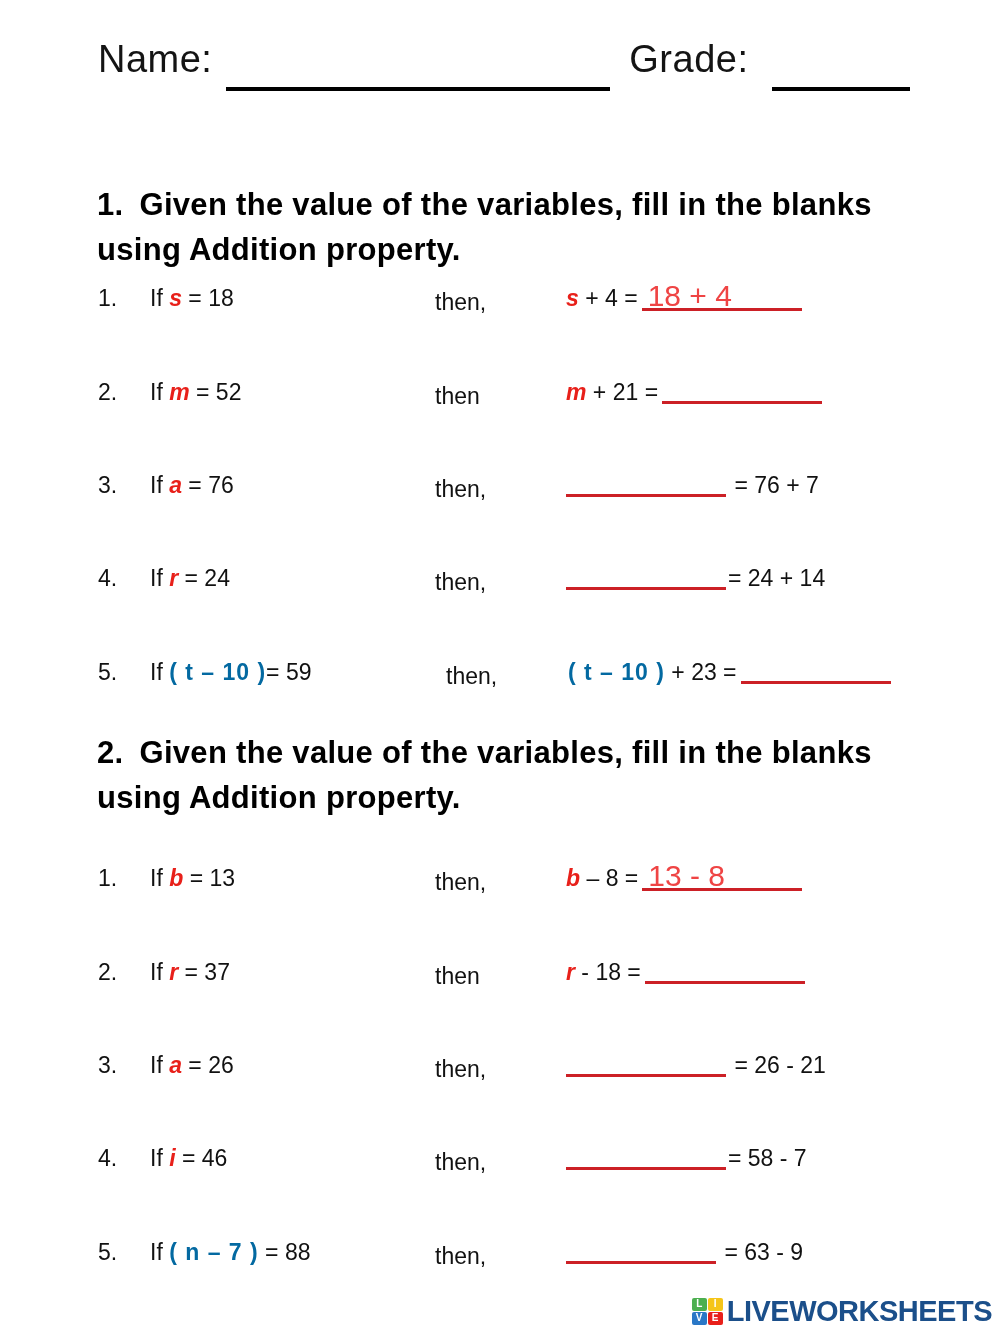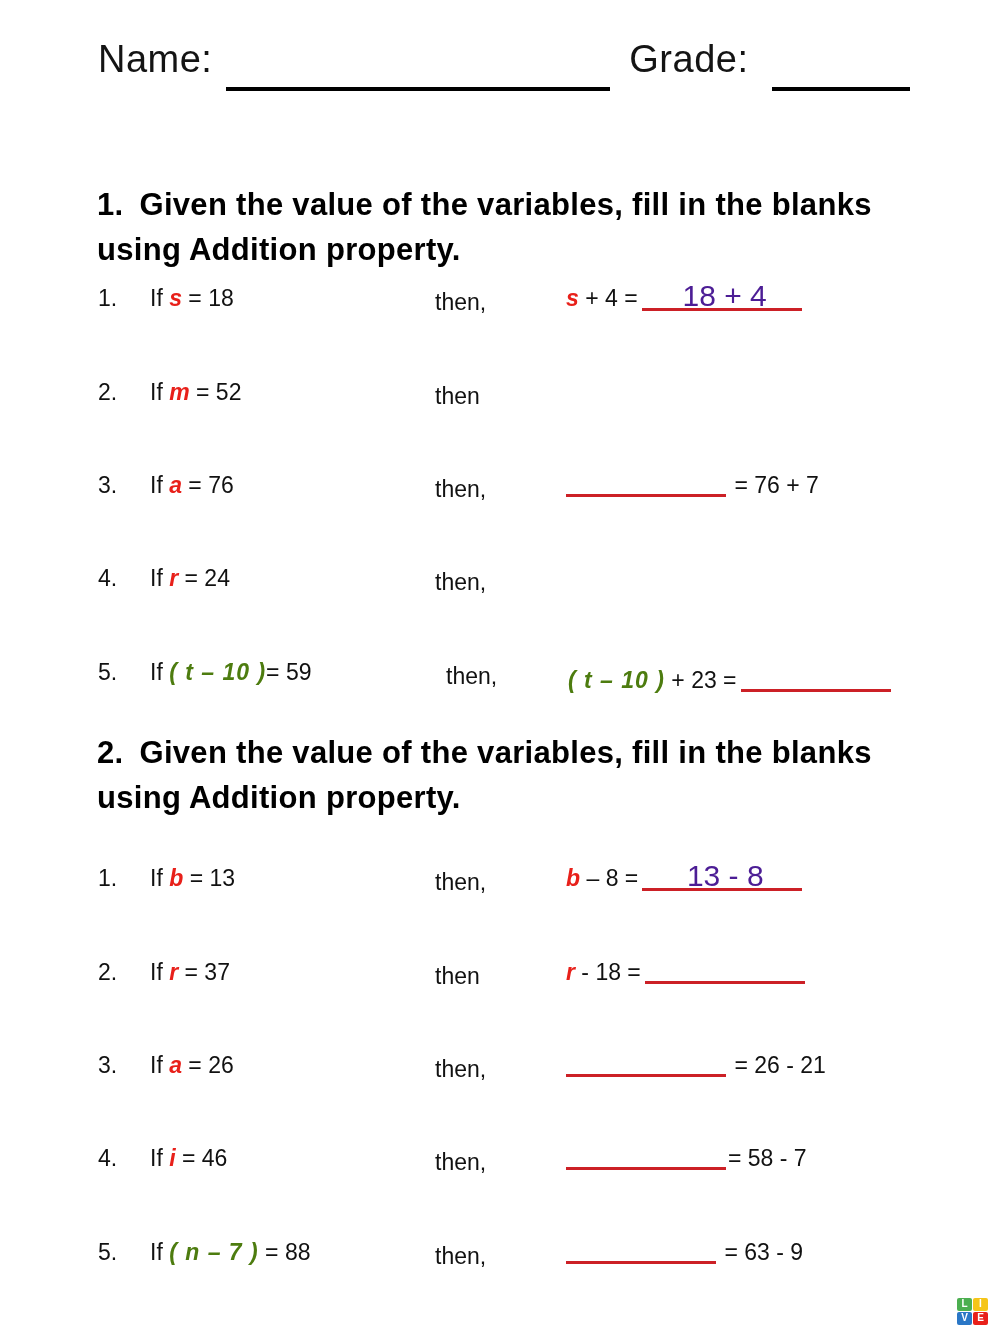--- a/index.html
+++ b/index.html
@@ -91,23 +91,22 @@
   }
   .expr.blank-first {
     left: 468px;
   }
   .var {
     color: #e8201a;
     font-weight: bold;
     font-style: italic;
   }
   .paren {
-    color: #4d7c0f;
-    font-weight: bold;
-    font-style: italic;
+    color: #0369a1;
+    font-weight: bold;
     letter-spacing: 1px;
   }
 
   
   .blank {
     display: inline-block;
     vertical-align: baseline;
     border-bottom: 3px solid #cc2026;
     height: 26px;
     margin: 0 2px -4px 4px;
@@ -115,22 +114,22 @@
   .blank.w-short { width: 150px; }
   .blank.w-mid   { width: 160px; }
 
   
   .filled {
     display: inline-block;
     vertical-align: baseline;
     border-bottom: 3px solid #cc2026;
     height: 30px;
     margin: 0 2px -6px 4px;
-    text-align: center;
-    color: #4c1d95;
+    text-align: left;
+    color: #ef4444;
     font-size: 30px;
     line-height: 30px;
     padding-left: 6px;
     box-sizing: border-box;
   }
   .filled.w-ans  { width: 160px; }
 
   
   .logo {
     position: absolute;
@@ -188,40 +187,42 @@
   <span class="idx">1.</span>
   <span class="given"><span>If</span> <span class="var">s</span> <span>= 18</span></span>
   <span class="then">then,</span>
   <span class="expr"><span class="var">s</span> <span>+ 4 =</span><span class="filled w-ans">18 + 4</span></span>
 </div>
 
 <div class="row" style="top:372px;">
   <span class="idx">2.</span>
   <span class="given"><span>If</span> <span class="var">m</span> <span>= 52</span></span>
   <span class="then">then</span>
+  <span class="expr"><span class="var">m</span> <span>+ 21 =</span><span class="blank w-mid"></span></span>
 </div>
 
 <div class="row" style="top:465px;">
   <span class="idx">3.</span>
   <span class="given"><span>If</span> <span class="var">a</span> <span>= 76</span></span>
   <span class="then">then,</span>
   <span class="expr blank-first"><span class="blank w-mid" style="margin-left:0;"></span> <span>= 76 + 7</span></span>
 </div>
 
 <div class="row" style="top:558px;">
   <span class="idx">4.</span>
   <span class="given"><span>If</span> <span class="var">r</span> <span>= 24</span></span>
   <span class="then">then,</span>
+  <span class="expr blank-first"><span class="blank w-mid" style="margin-left:0;"></span><span>= 24 + 14</span></span>
 </div>
 
 <div class="row" style="top:652px;">
   <span class="idx">5.</span>
   <span class="given"><span>If</span> <span class="paren">( t – 10 )</span><span>= 59</span></span>
   <span class="then" style="left:348px;">then,</span>
-  <span class="expr" style="left:470px;margin-top:8px;"><span class="paren">( t – 10 )</span> <span>+ 23 =</span><span class="blank w-short"></span></span>
+  <span class="expr" style="left:470px;"><span class="paren">( t – 10 )</span> <span>+ 23 =</span><span class="blank w-short"></span></span>
 </div>
 
 <div class="section-title" style="top:730px;">
   <span class="num">2.</span><span>Given the value of the variables, fill in the blanks using Addition property.</span>
 </div>
 
 <div class="row" style="top:858px;">
   <span class="idx">1.</span>
   <span class="given"><span>If</span> <span class="var">b</span> <span>= 13</span></span>
   <span class="then">then,</span>
@@ -256,13 +257,14 @@
   <span class="expr blank-first"><span class="blank w-short" style="margin-left:0;"></span> <span>= 63 - 9</span></span>
 </div>
 
 <div class="logo">
   <div class="tiles">
     <span class="tile t-l">L</span>
     <span class="tile t-i">I</span>
     <span class="tile t-v">V</span>
     <span class="tile t-e">E</span>
   </div>
+  <span class="logo-text">LIVEWORKSHEETS</span>
 </div>
 
 </body></html>

